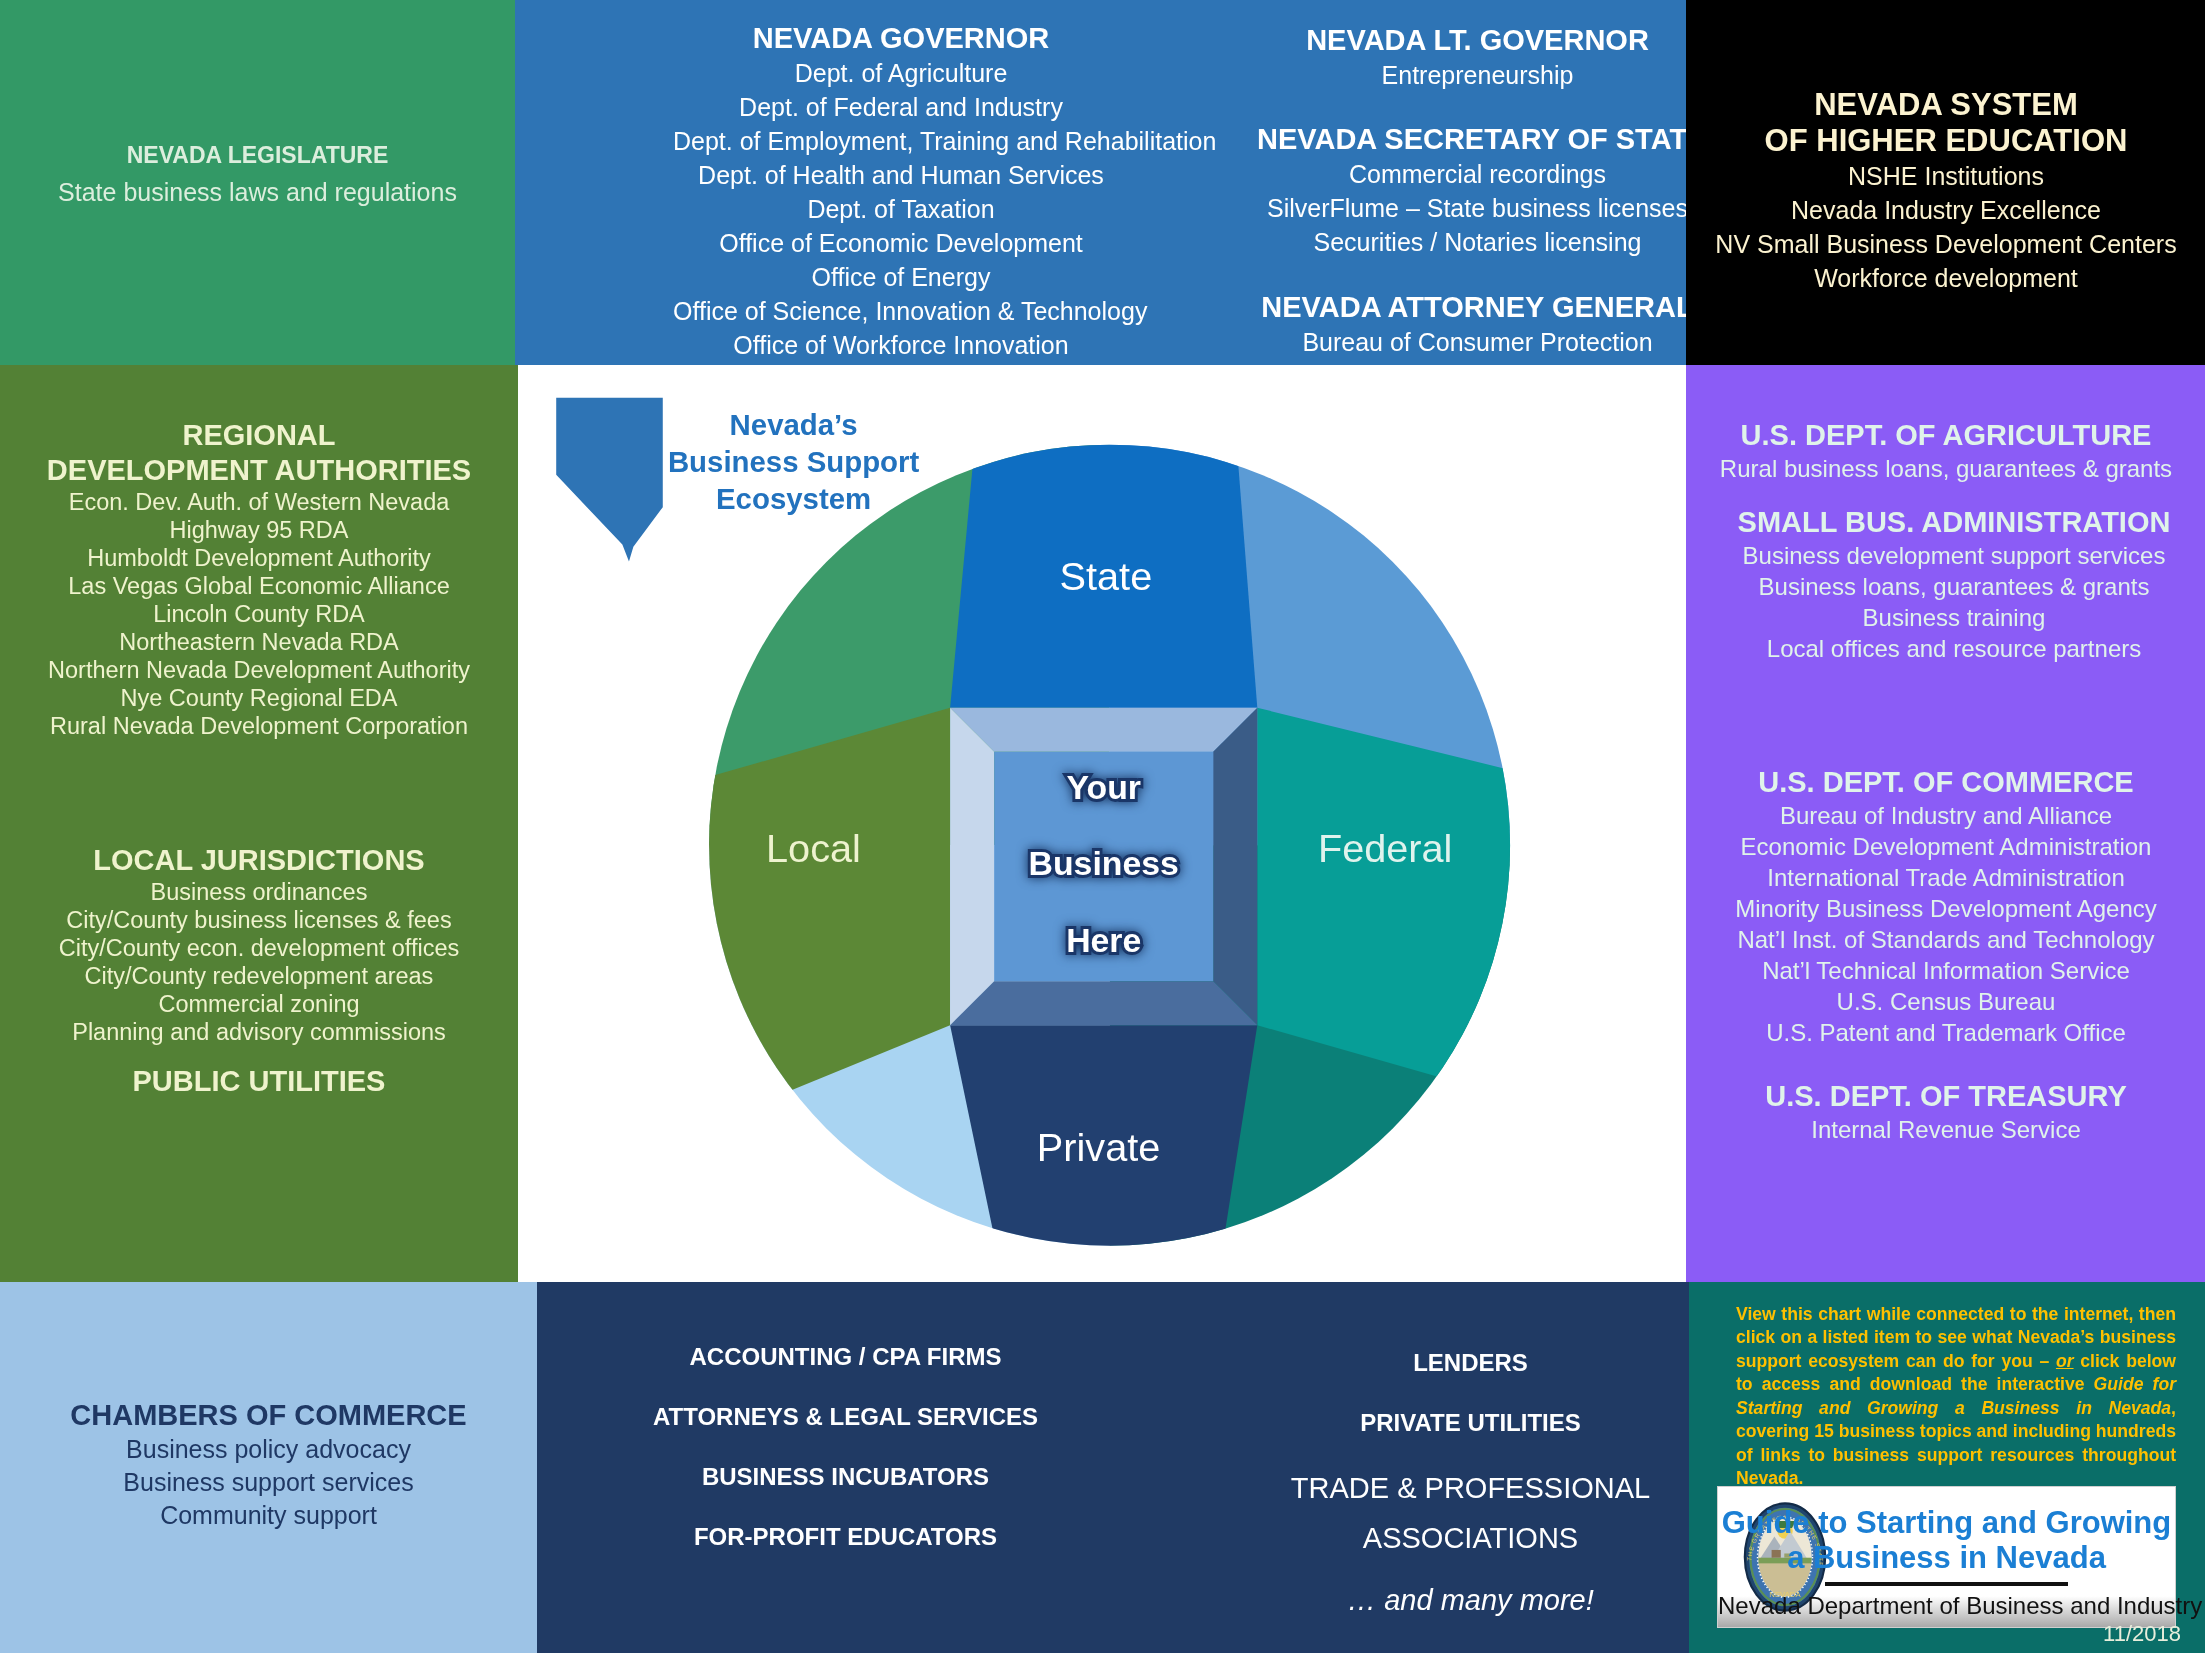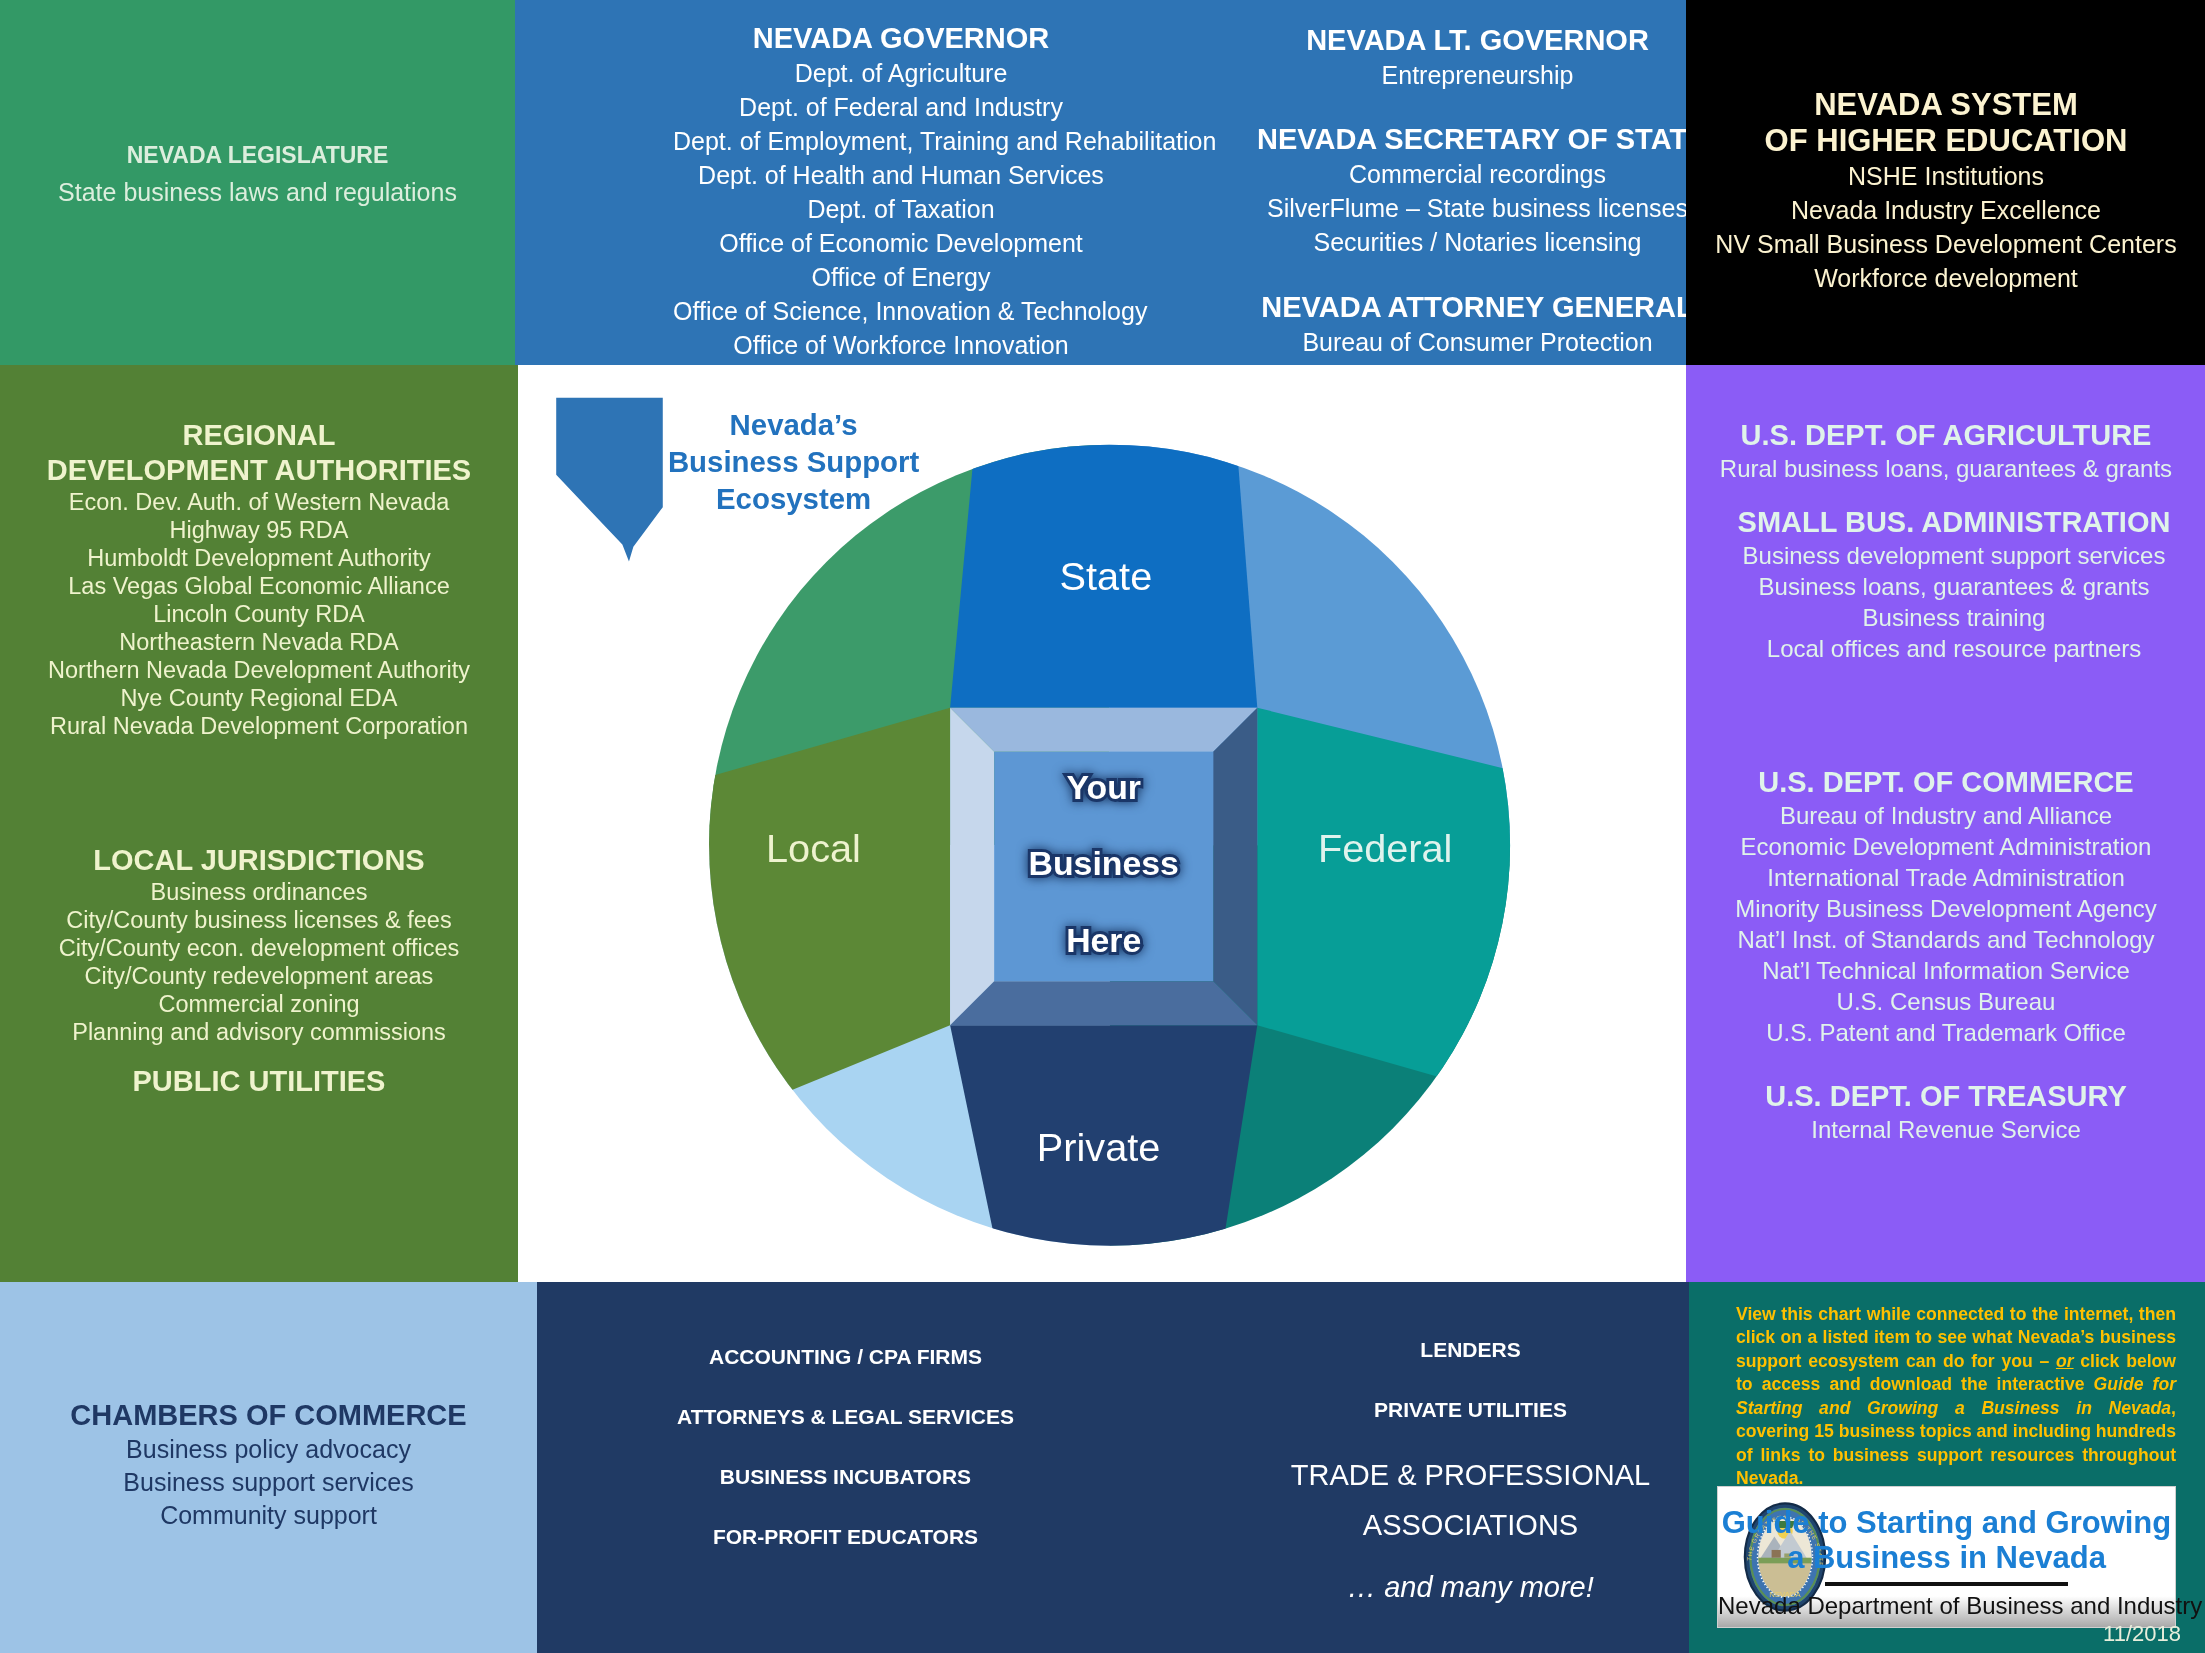--- a/index.html
+++ b/index.html
@@ -35,22 +35,22 @@
   .g-usda{margin-top:53px;} .g-sba{margin-top:20.6px;padding-left:16px;} .g-commerce{margin-top:101px;} .g-treasury{margin-top:31px;}
 
   
   .p-chambers{left:0;top:1282px;width:537px;height:372px;background:#9DC3E6;color:#1F3864;}
   .p-chambers .ttl{padding-top:116px;}
   .p-chambers .ln{line-height:33px;}
 
   .p-private{left:537px;top:1282px;width:1152px;height:372px;background:#203A64;color:#ffffff;}
   .pv-col{position:absolute;top:0;width:441px;text-align:center;}
   .pv-left{left:88px;padding-top:45px;}
-  .pv-right{left:713px;padding-top:38px;}
-  .pv-item{font-weight:bold;font-size:21px;line-height:60px;white-space:nowrap;}
+  .pv-right{left:713px;padding-top:51px;}
+  .pv-item{font-weight:bold;font-size:24px;line-height:60px;white-space:nowrap;}
   .pv-trade{margin-top:17.6px;font-weight:normal;font-size:29px;line-height:34px;white-space:nowrap;}
   .pv-more{margin-top:28px;font-style:italic;font-size:29px;line-height:34px;}
 
   .p-guide{left:1689px;top:1282px;width:517px;height:372px;background:#0A6E68;}
   .guide-para{position:absolute;left:47px;top:20.6px;width:440px;margin:0;
               color:#FFC000;font-weight:bold;font-size:17.6px;line-height:23.5px;
               text-align:justify;text-align-last:left;}
   .guide-para .it{font-style:italic;}
   .guide-para .u-it{font-style:italic;text-decoration:underline;}
   .guide-box{position:absolute;left:28px;top:204px;width:457px;height:140px;

